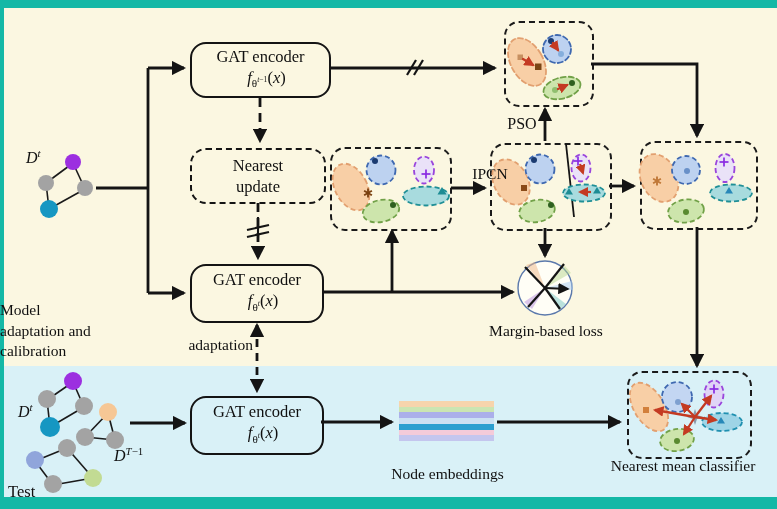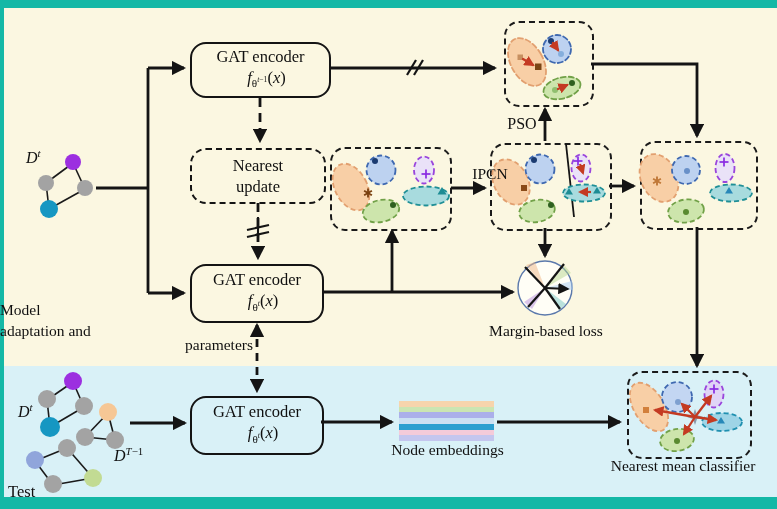--- a/index.html
+++ b/index.html
@@ -266,30 +266,31 @@
       <div class="stripe" style="background: rgb(43, 159, 208);"></div>
       <div class="stripe" style="background: rgb(244, 203, 217);"></div>
       <div class="stripe" style="background: rgb(196, 198, 238);"></div>
     </div>
 
   <div class="lbl" style="left:26px;top:143px;font-size:16px;"><i>D</i><sup><i>t</i></sup></div>
 
   <div class="lbl" style="left:0;top:272px;width:128px;margin-top:28px;">
     <div>Model</div>
     <div>adaptation and</div>
+    <div>calibration</div>
   </div>
 
   <div class="lbl ctr" style="left:500px;top:114px;width:44px;font-size:16px;">PSO</div>
   <div class="lbl ctr" style="left:447px;top:164px;width:48px;margin-left:19px;">IPCN</div>
 
   <div class="lbl rt" style="left:150px;top:334px;width:103px;line-height:21px;">
-    <div>parameters</div>
+    <div>adaptation</div>
   </div>
 
   <div class="lbl ctr" style="left:475px;top:321px;width:142px;">Margin-based loss</div>
-  <div class="lbl ctr" style="left:379px;top:440px;width:137px;">Node embeddings</div>
+  <div class="lbl ctr" style="left:379px;top:464px;width:137px;">Node embeddings</div>
   <div class="lbl ctr" style="left:601px;top:456px;width:164px;">Nearest mean classifier</div>
 
   <div class="lbl" style="left:18px;top:397px;font-size:16px;"><i>D</i><sup><i>t</i></sup></div>
   <div class="lbl" style="left:114px;top:441px;font-size:16px;"><i>D</i><sup><i>T</i>−1</sup></div>
   <div class="lbl" style="left:8px;top:482px;font-size:16.5px;">Test</div>
 
 </div>
 
 </body></html>

